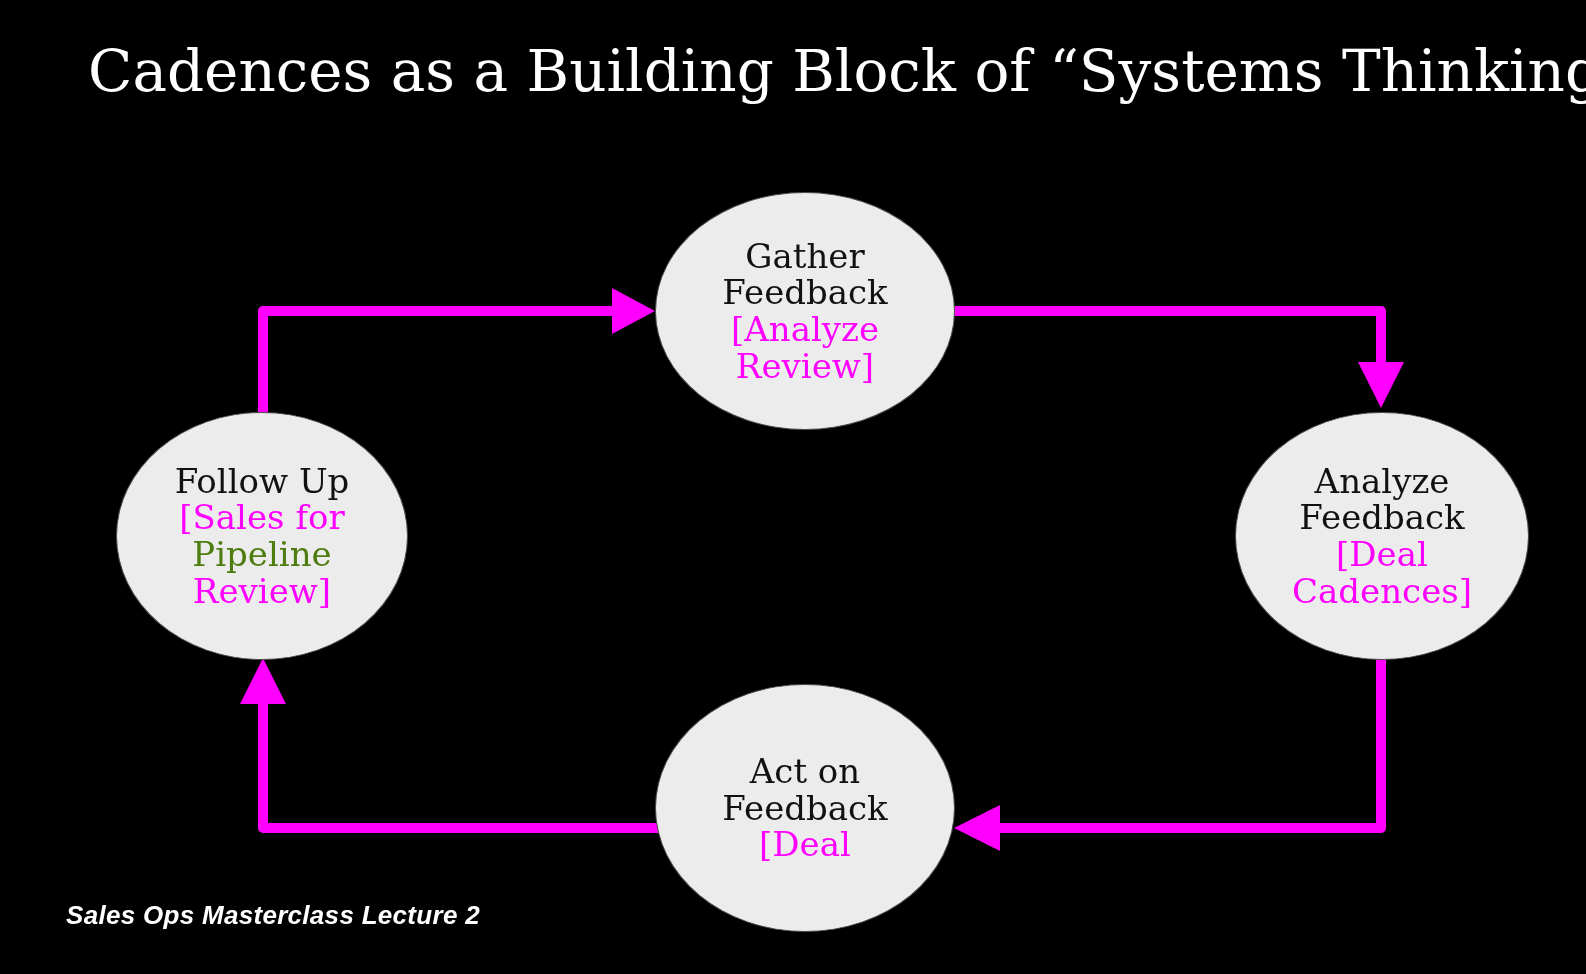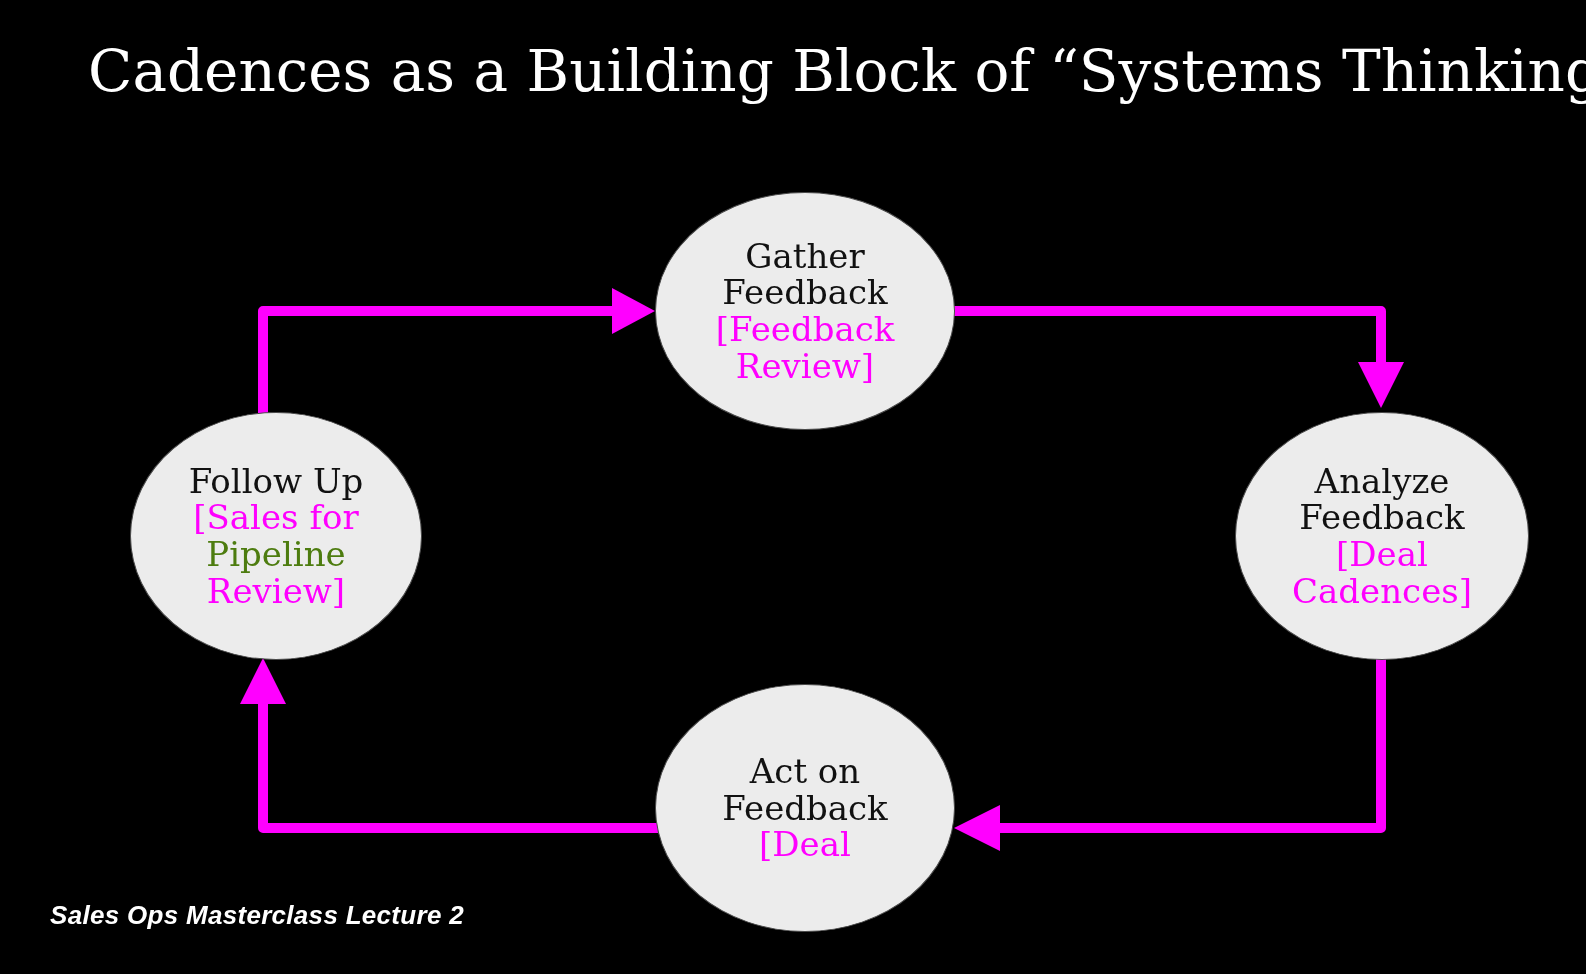--- a/index.html
+++ b/index.html
@@ -23,21 +23,21 @@
     color: #ffffff;
     font-family: "DejaVu Serif", "Liberation Serif", serif;
     font-size: 58px;
     font-weight: 400;
     line-height: 1.15;
     letter-spacing: 0px;
     white-space: nowrap;
   }
   #caption {
     position: absolute;
-    left: 50px;
+    left: 66px;
     top: 900px;
     color: #ffffff;
     font-family: "Liberation Sans", "DejaVu Sans", sans-serif;
     font-size: 26px;
     font-style: italic;
     font-weight: 700;
     letter-spacing: 0.3px;
   }
   .arrow-layer {
     position: absolute;
@@ -66,21 +66,21 @@
     font-family: "DejaVu Serif", "Liberation Serif", serif;
   }
   .node .line-accent {
     font-size: 34px;
     line-height: 1.08;
     font-family: "DejaVu Serif", "Liberation Serif", serif;
   }
   #node-gather  { left: 655px; top: 192px;  width: 300px; height: 238px; }
   #node-analyze { left: 1235px; top: 412px; width: 294px; height: 248px; }
   #node-act     { left: 655px; top: 684px;  width: 300px; height: 248px; }
-  #node-follow  { left: 130px; top: 412px;  width: 292px; height: 248px; }
+  #node-follow  { left: 116px; top: 412px;  width: 292px; height: 248px; }
 </style>
 </head>
 <body>
 
 <div id="slide">
 
   <div id="title">Cadences as a Building Block of “Systems Thinking”</div>
 
   <svg class="arrow-layer" viewBox="0 0 1586 974" width="1586" height="974" xmlns="http://www.w3.org/2000/svg">
 
@@ -101,21 +101,21 @@
 
     <g>
       <path d="M 658 828 L 263 828 L 263 700" fill="none" stroke="#ff00ff" stroke-width="10" stroke-linecap="butt" stroke-linejoin="round"></path>
       <polygon points="240,704 286,704 263,658" fill="#ff00ff"></polygon>
     </g>
   </svg>
 
   <div class="node" id="node-gather">
     <div class="line-dark">Gather</div>
     <div class="line-dark">Feedback</div>
-    <div class="line-accent" style="color:#ff00ff">[Feedback</div>
+    <div class="line-accent" style="color:#ff00ff">[Analyze</div>
     <div class="line-accent" style="color:#ff00ff">Review]</div>
   </div>
 
   <div class="node" id="node-analyze">
     <div class="line-dark">Analyze</div>
     <div class="line-dark">Feedback</div>
     <div class="line-accent" style="color:#ff00ff">[Deal</div>
     <div class="line-accent" style="color:#ff00ff">Cadences]</div>
   </div>
 

